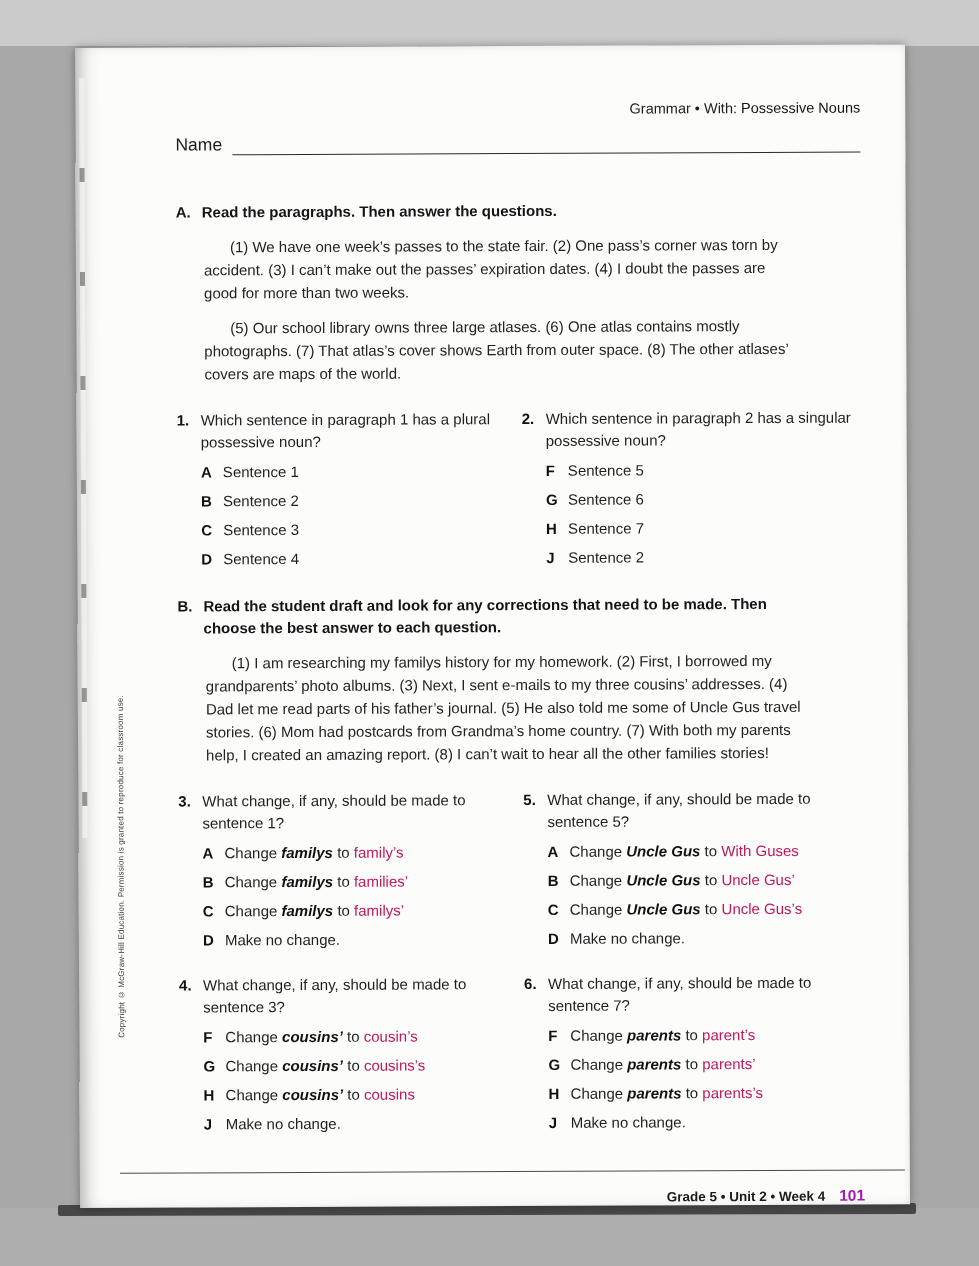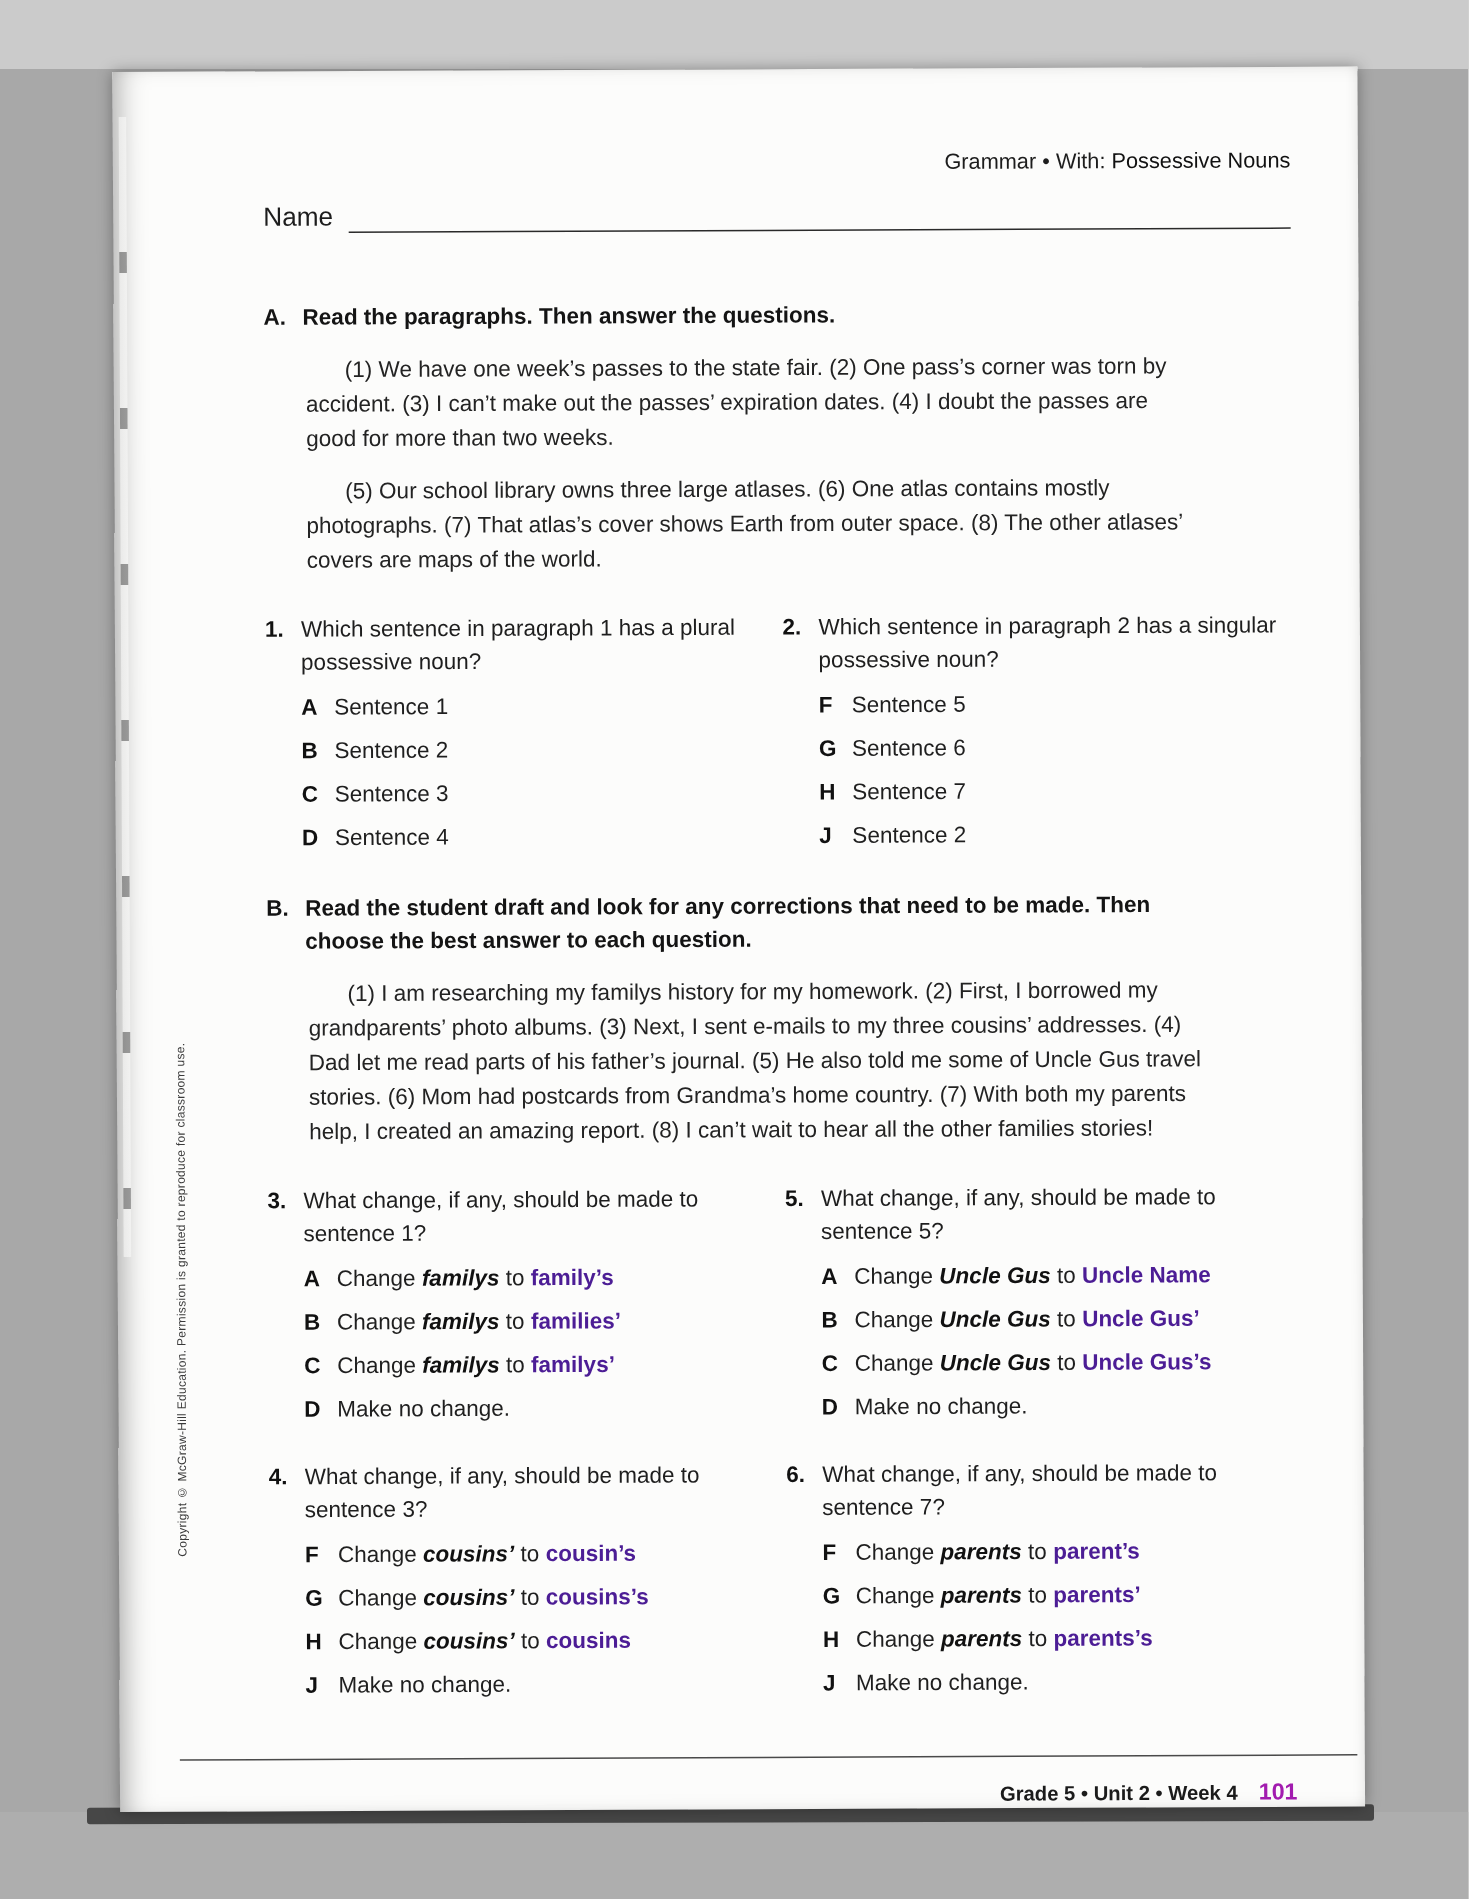--- a/index.html
+++ b/index.html
@@ -31,21 +31,21 @@
   .q-row{display:flex;margin-top:24px;}
   .q{width:330px;flex:none;}
   .q + .q{margin-left:15px;}
   .q-head{display:flex;font-size:15px;line-height:22px;color:#1e1e1e;}
   .q-num{width:24px;flex:none;font-weight:bold;color:#111;}
   .q-text{flex:1;}
   .opts{margin-left:24px;margin-top:6px;}
   .opt{display:flex;margin-top:9px;font-size:15px;line-height:20px;color:#1f1f1f;}
   .opt-label{width:22px;flex:none;font-weight:bold;color:#111;}
   .bi{font-weight:bold;font-style:italic;color:#111;}
-  .b{font-weight:bold;color:#4c1d95;}
+  .b{font-weight:normal;color:#be185d;}
   .footer-rule{border:none;border-top:1.4px solid #4a4a4a;margin:38px 0 0 -60px;width:785px;}
   .footer-row{display:flex;justify-content:flex-end;align-items:baseline;margin-top:16px;}
   .footer-text{font-size:13.5px;font-weight:bold;color:#1b1b1b;}
   .footer-page{font-size:15.5px;font-weight:bold;color:#a21caf;margin-left:14px;}
   .copyright-vert{
     position:absolute;left:38px;top:520px;height:470px;width:14px;
     writing-mode:vertical-rl;transform:rotate(180deg);
     font-size:8px;letter-spacing:.2px;color:#3a3a3a;white-space:nowrap;
   }
   .edge-marks{position:absolute;left:4px;top:30px;width:5px;height:760px;
@@ -162,21 +162,21 @@
         </div>
       </div>
       <div class="q">
         <div class="q-head">
           <span class="q-num">5.</span>
           <span class="q-text">What change, if any, should be made to sentence 5?</span>
         </div>
         <div class="opts">
           <div class="opt">
               <span class="opt-label">A</span>
-              <span><span>Change </span><span class="bi">Uncle Gus</span><span> to </span><span class="b">Uncle Name</span></span>
+              <span><span>Change </span><span class="bi">Uncle Gus</span><span> to </span><span class="b">With Guses</span></span>
             </div>
           <div class="opt">
               <span class="opt-label">B</span>
               <span><span>Change </span><span class="bi">Uncle Gus</span><span> to </span><span class="b">Uncle Gus’</span></span>
             </div>
           <div class="opt">
               <span class="opt-label">C</span>
               <span><span>Change </span><span class="bi">Uncle Gus</span><span> to </span><span class="b">Uncle Gus’s</span></span>
             </div>
           <div class="opt">

